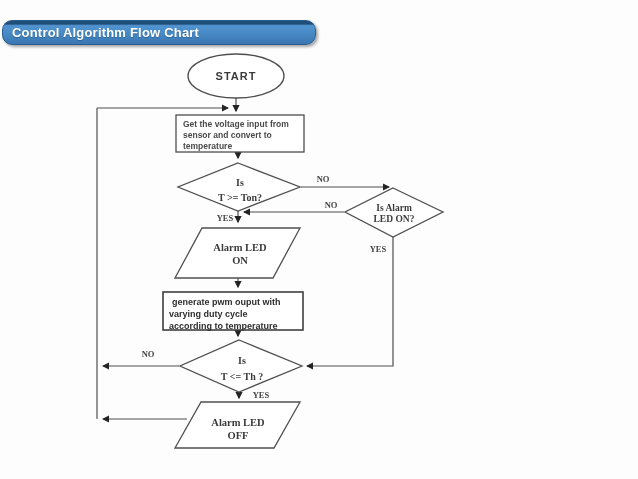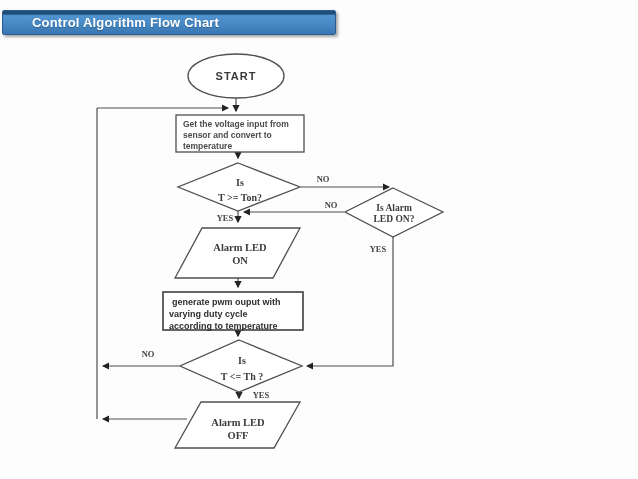--- a/index.html
+++ b/index.html
@@ -2,31 +2,31 @@
 <html style="--page-bg: #fdfdfd; --title-grad-strip: #1f4e79; --title-grad-top: #5294cf; --title-grad-mid: #4789c4; --title-grad-bot: #3a76b2; --title-border: #2a5d8f; --title-text: #ffffff; --line: #4f4f4f; --ink: #3b3b3b;"><head>
 <meta charset="utf-8">
 <style>
   html,body{margin:0;padding:0;}
   body{
     width:638px;height:479px;overflow:hidden;position:relative;
     background:var(--page-bg,#fdfdfd);
     font-family:"Liberation Sans",sans-serif;
   }
   .title-bar{
-    position:absolute;left:2px;top:10px;width:312px;height:23px;
+    position:absolute;left:2px;top:20px;width:312px;height:23px;
     border:1px solid var(--title-border,#2a5d8f);
-    border-radius:2px;
+    border-radius:10px;
     background:linear-gradient(to bottom,
       var(--title-grad-strip,#1f4e79) 0%,
       var(--title-grad-strip,#1f4e79) 13%,
       var(--title-grad-top,#5294cf) 20%,
       var(--title-grad-mid,#4789c4) 55%,
       var(--title-grad-bot,#3a76b2) 100%);
     box-shadow:2px 2px 3px rgba(0,0,0,0.35);
-    display:flex;align-items:center;padding-left:20px;
+    display:flex;align-items:center;
   }
   .title-bar span{
     color:var(--title-text,#ffffff);
     font-size:13px;font-weight:bold;padding-left:9px;
     letter-spacing:0.2px;
     text-shadow:0 1px 1px rgba(0,0,0,0.25);
     white-space:nowrap;
   }
   svg.flow{position:absolute;left:0;top:0;}
   .shape{fill:#ffffff;stroke:var(--line,#4f4f4f);stroke-width:1.3px;}

